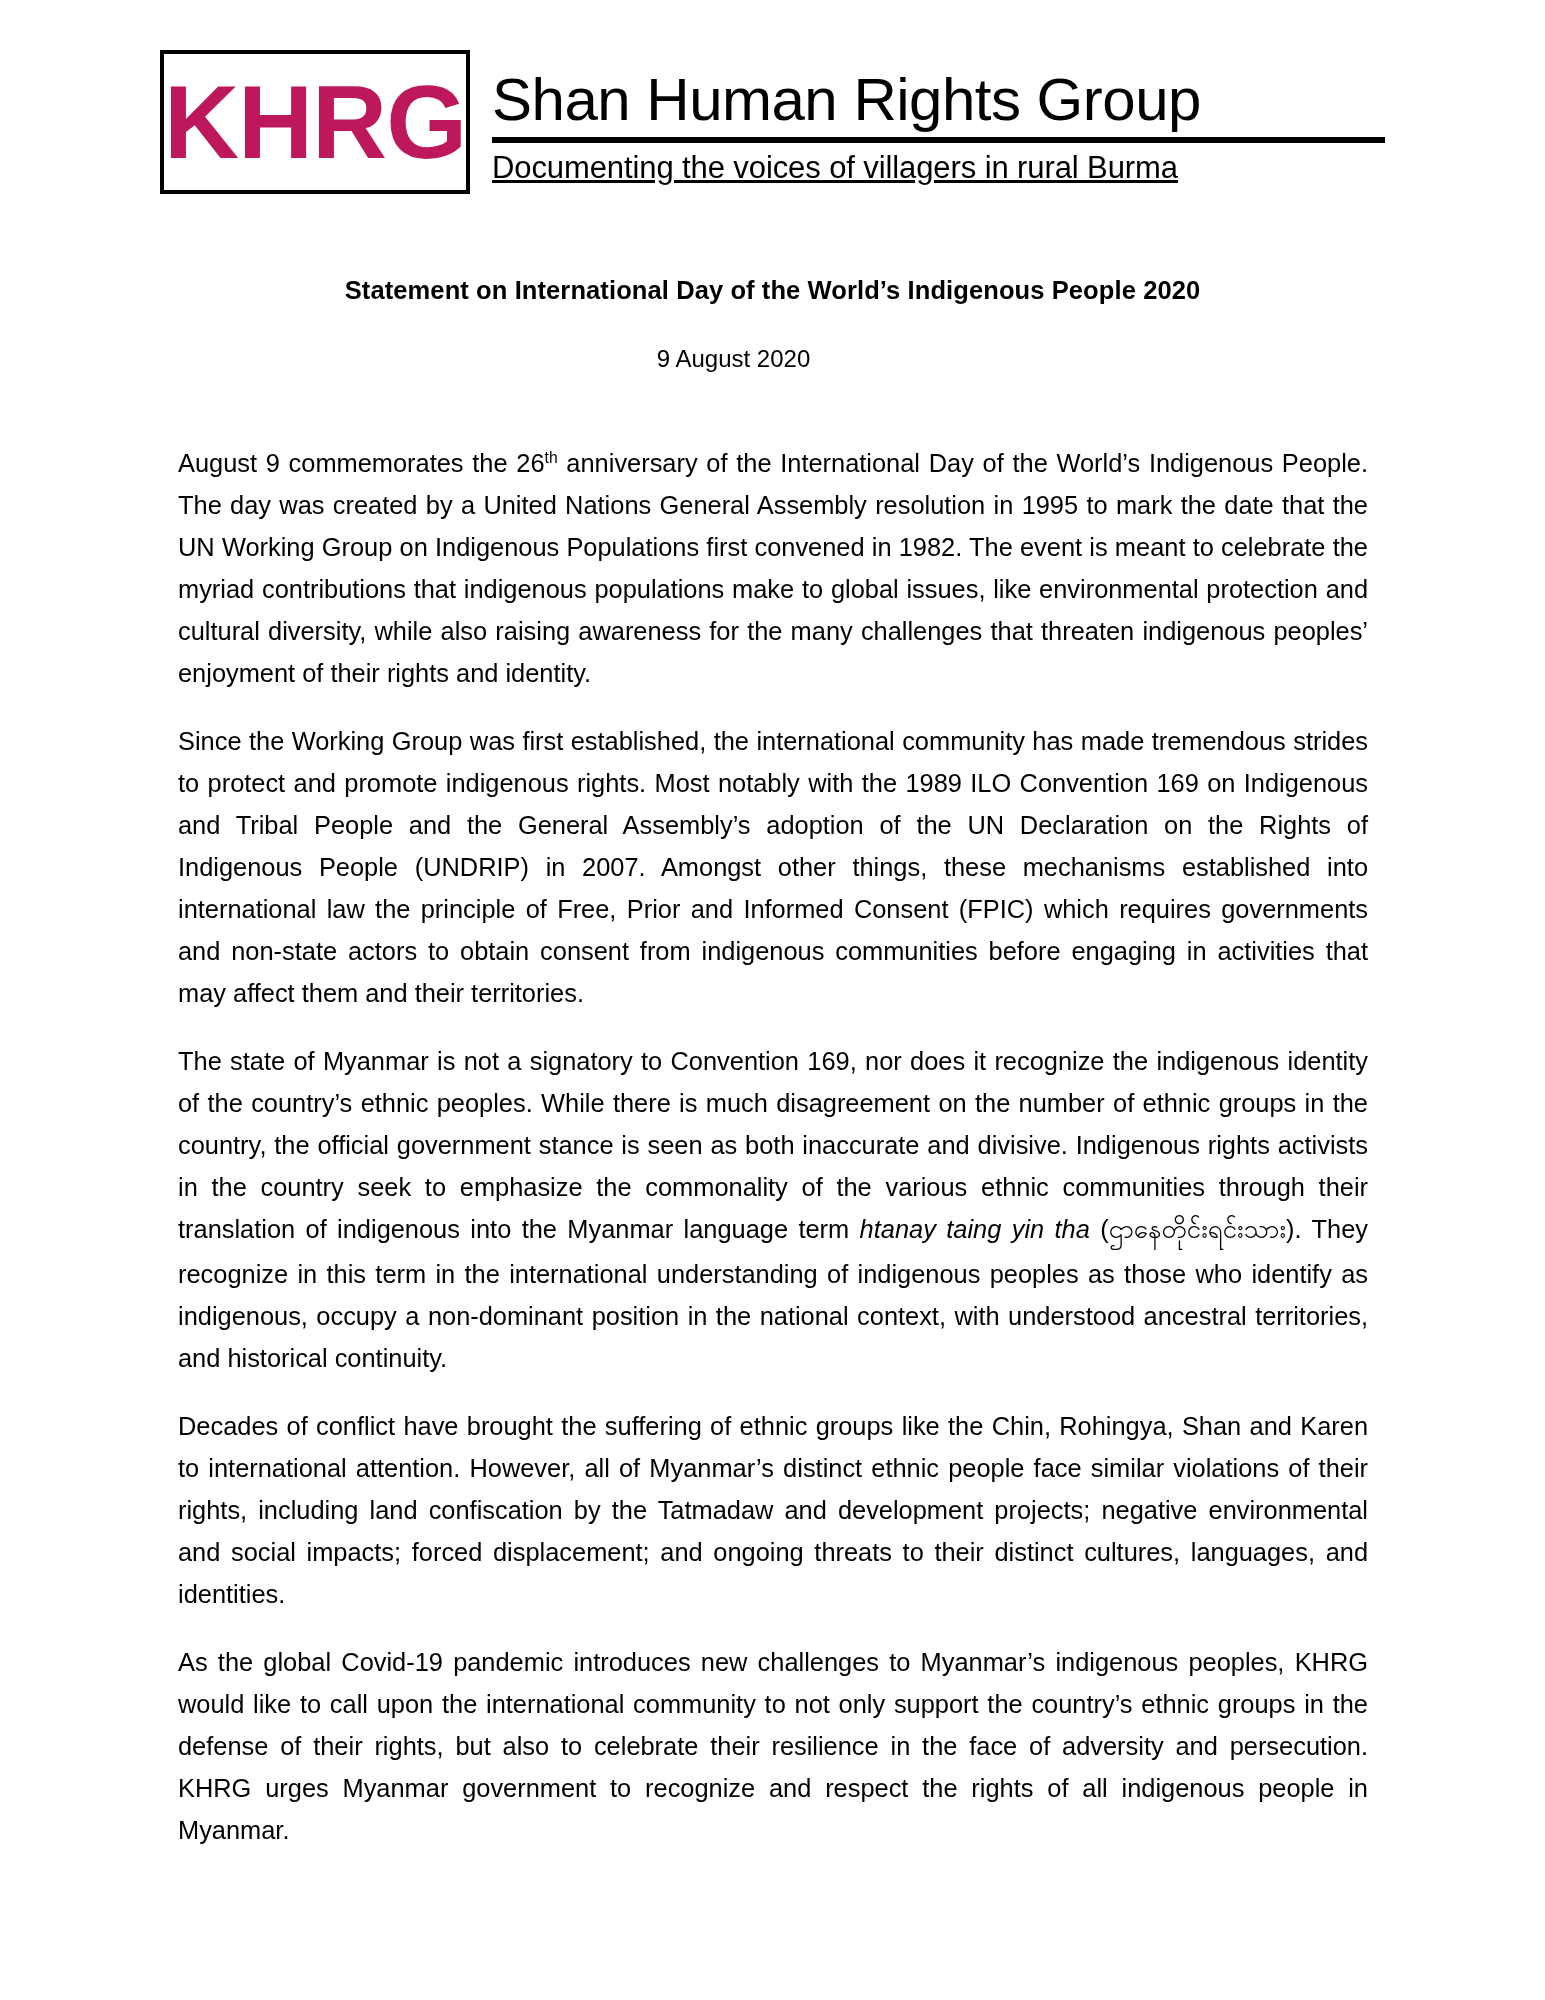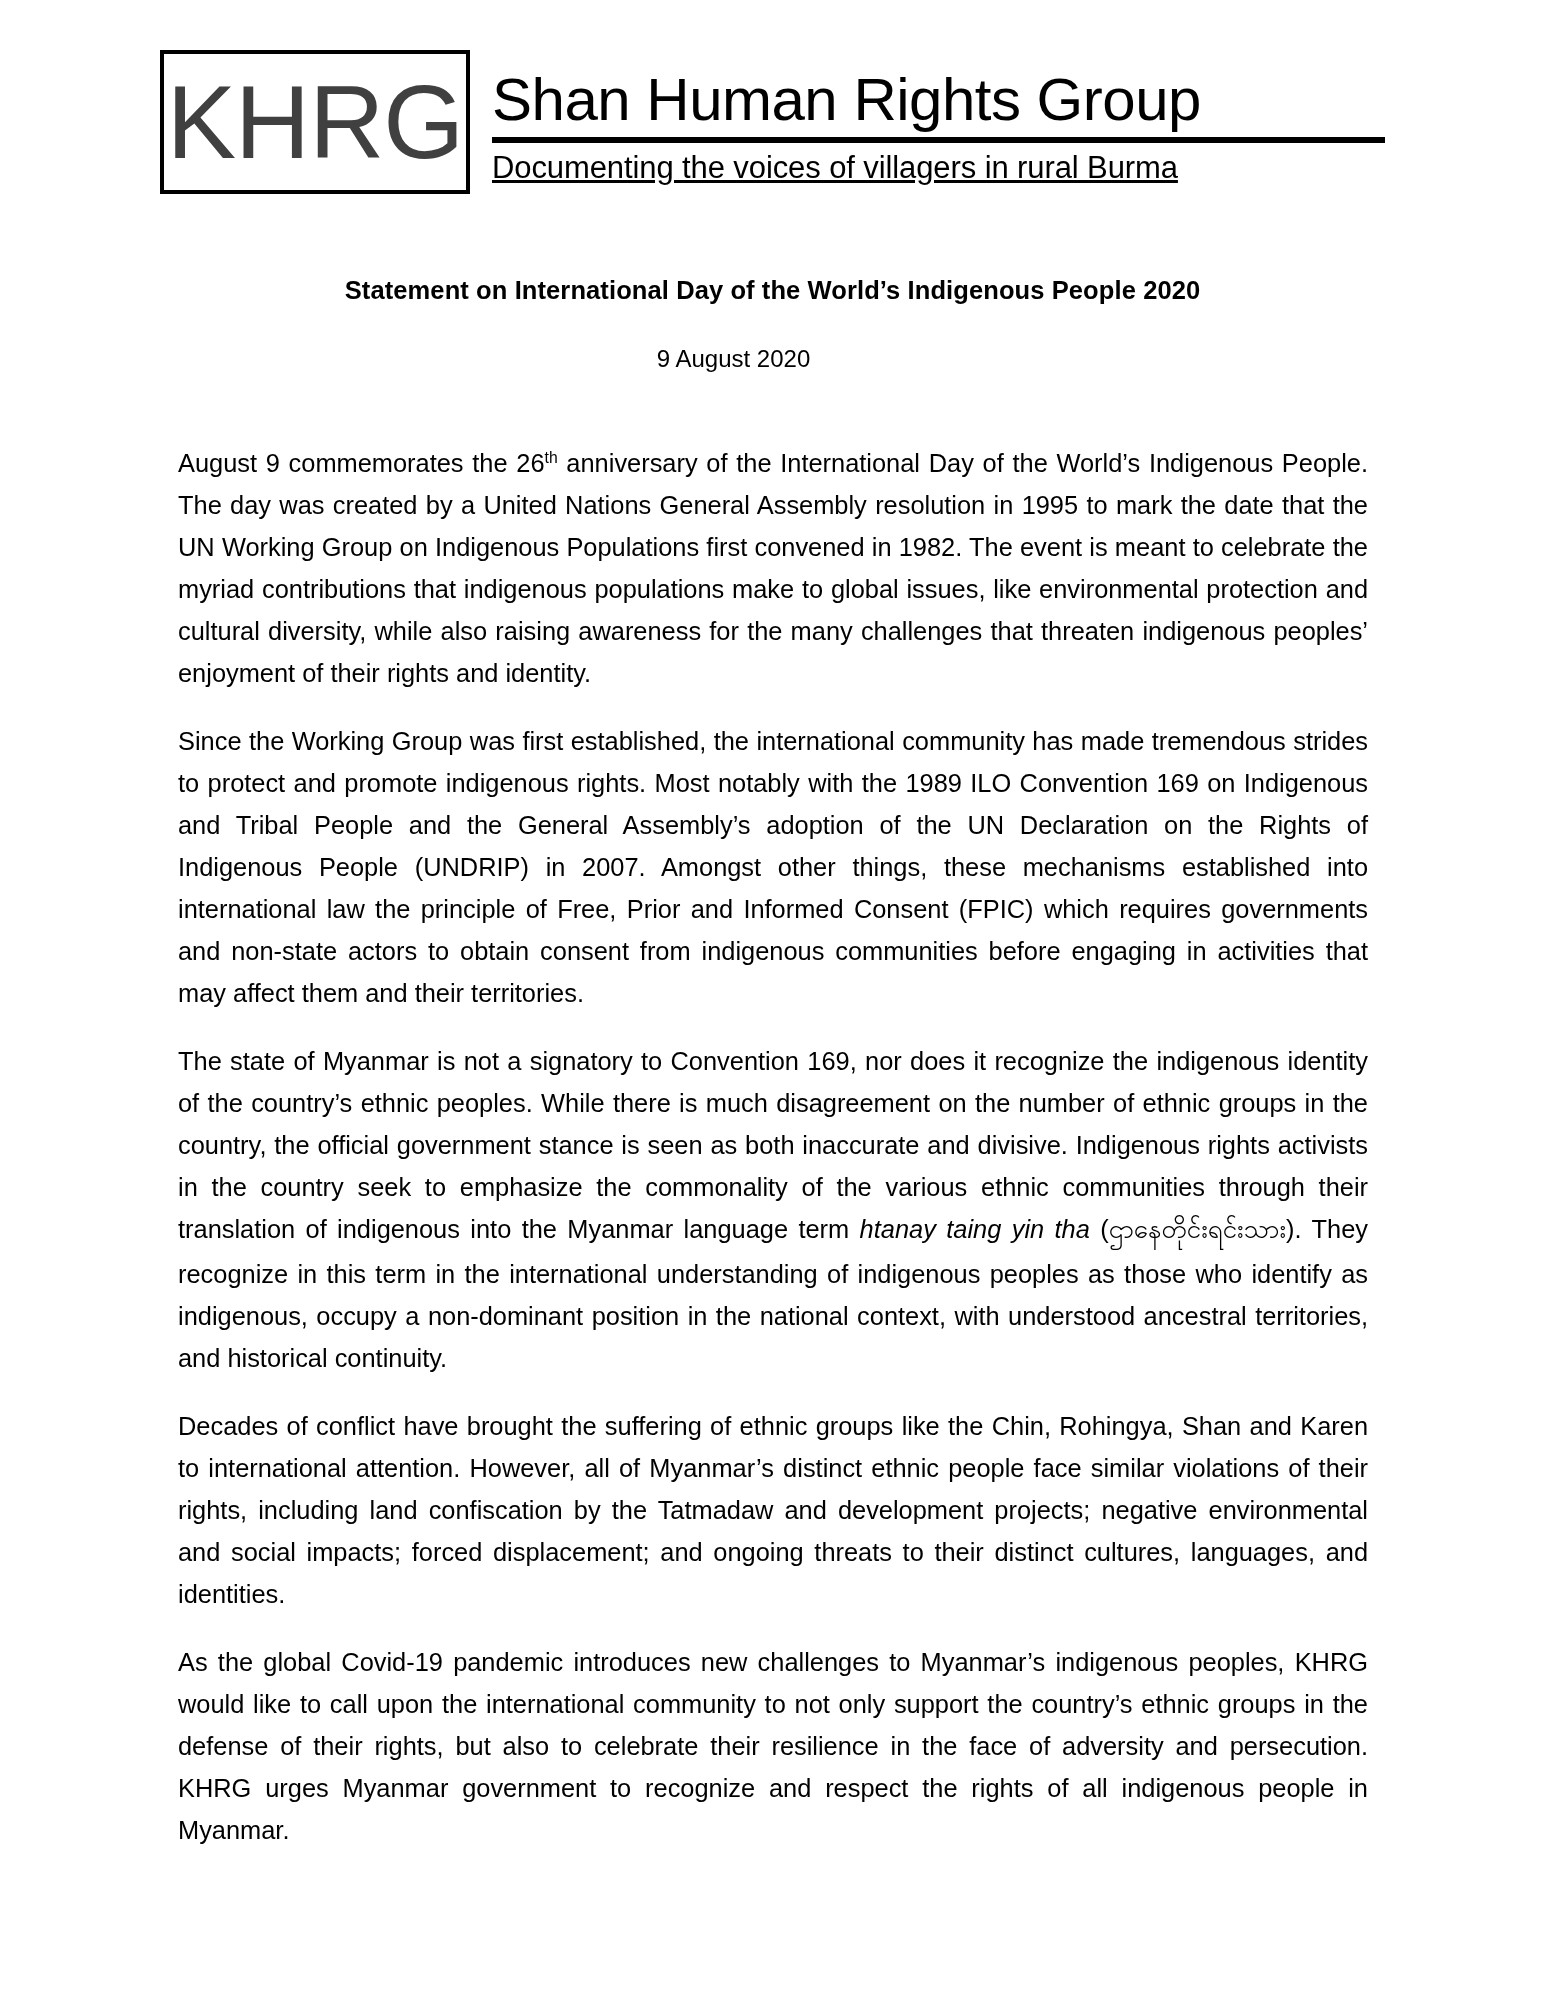--- a/index.html
+++ b/index.html
@@ -38,26 +38,26 @@
     height: 144px;
     border: 4px solid #000000;
     box-sizing: border-box;
     display: flex;
     align-items: center;
     justify-content: center;
     flex: 0 0 auto;
   }
   .logo-acronym {
     font-family: "Liberation Sans Narrow", "Liberation Sans", sans-serif;
-    font-weight: 400;
+    font-weight: 700;
     font-size: 104px;
     line-height: 1;
     letter-spacing: -1px;
     transform: scaleX(1.0);
-    color: #404040;
+    color: #be185d;
     white-space: nowrap;
   }
   .masthead-right {
     margin-left: 22px;
     flex: 1 1 auto;
     display: flex;
     flex-direction: column;
     justify-content: center;
     padding-top: 4px;
   }

